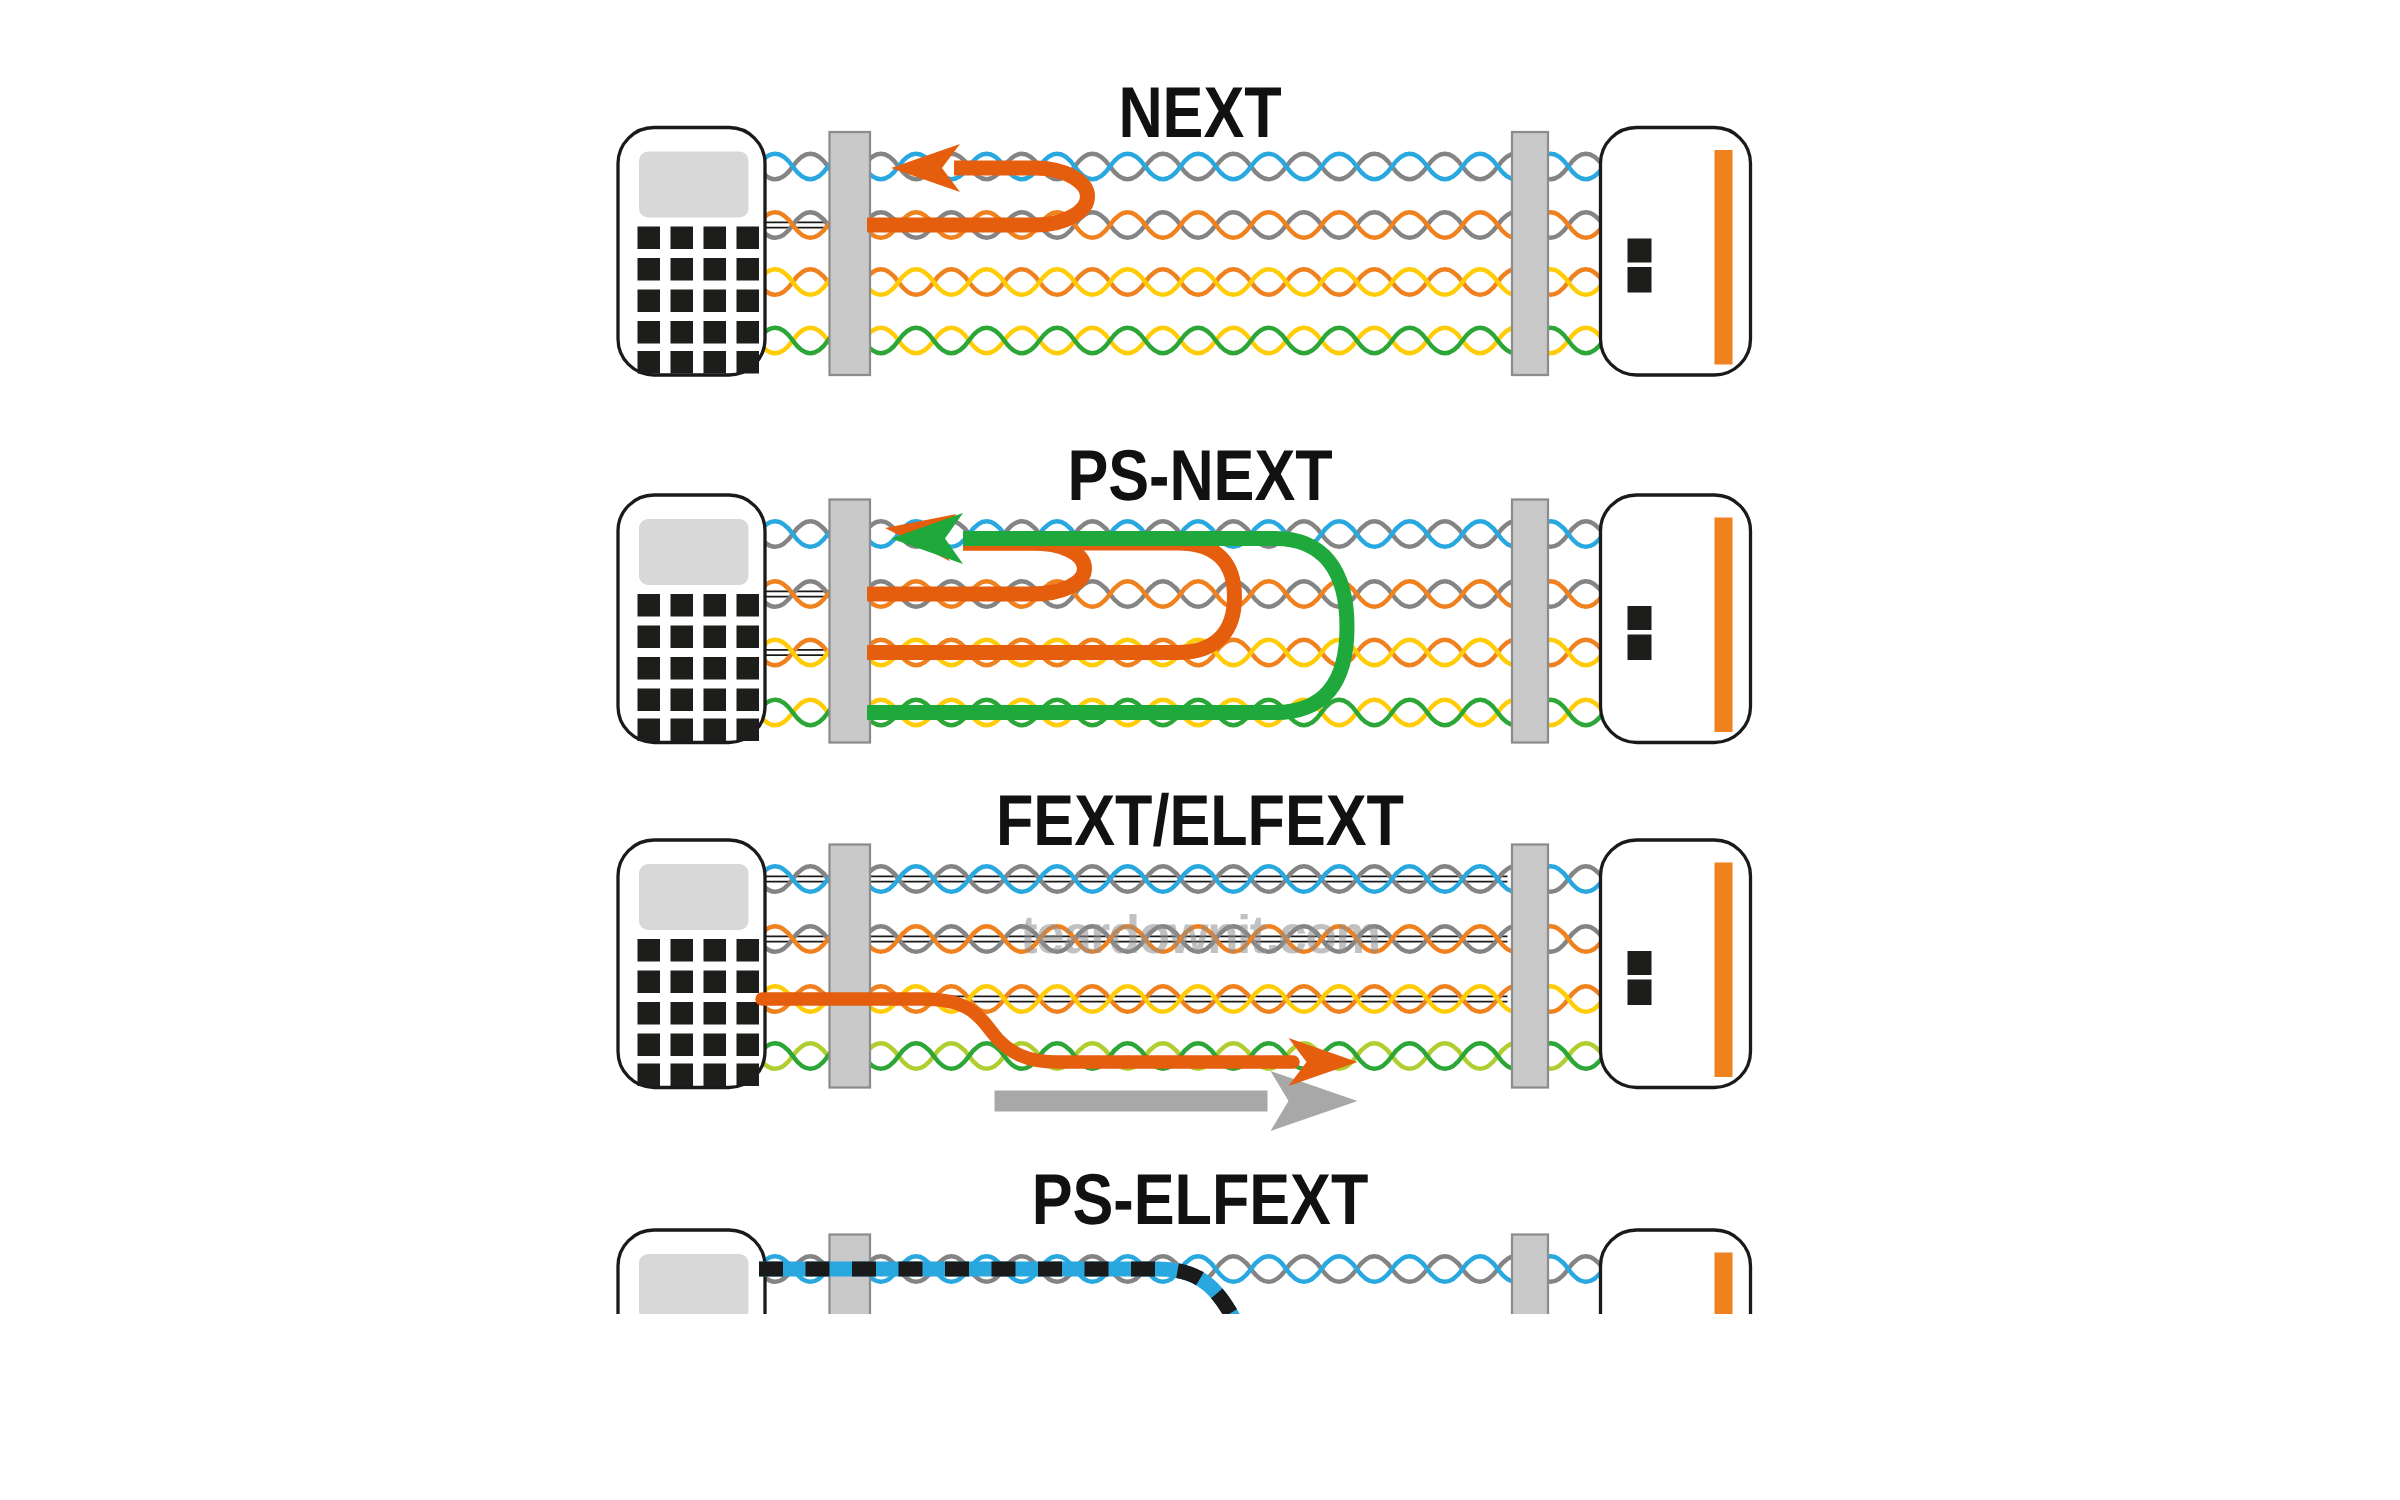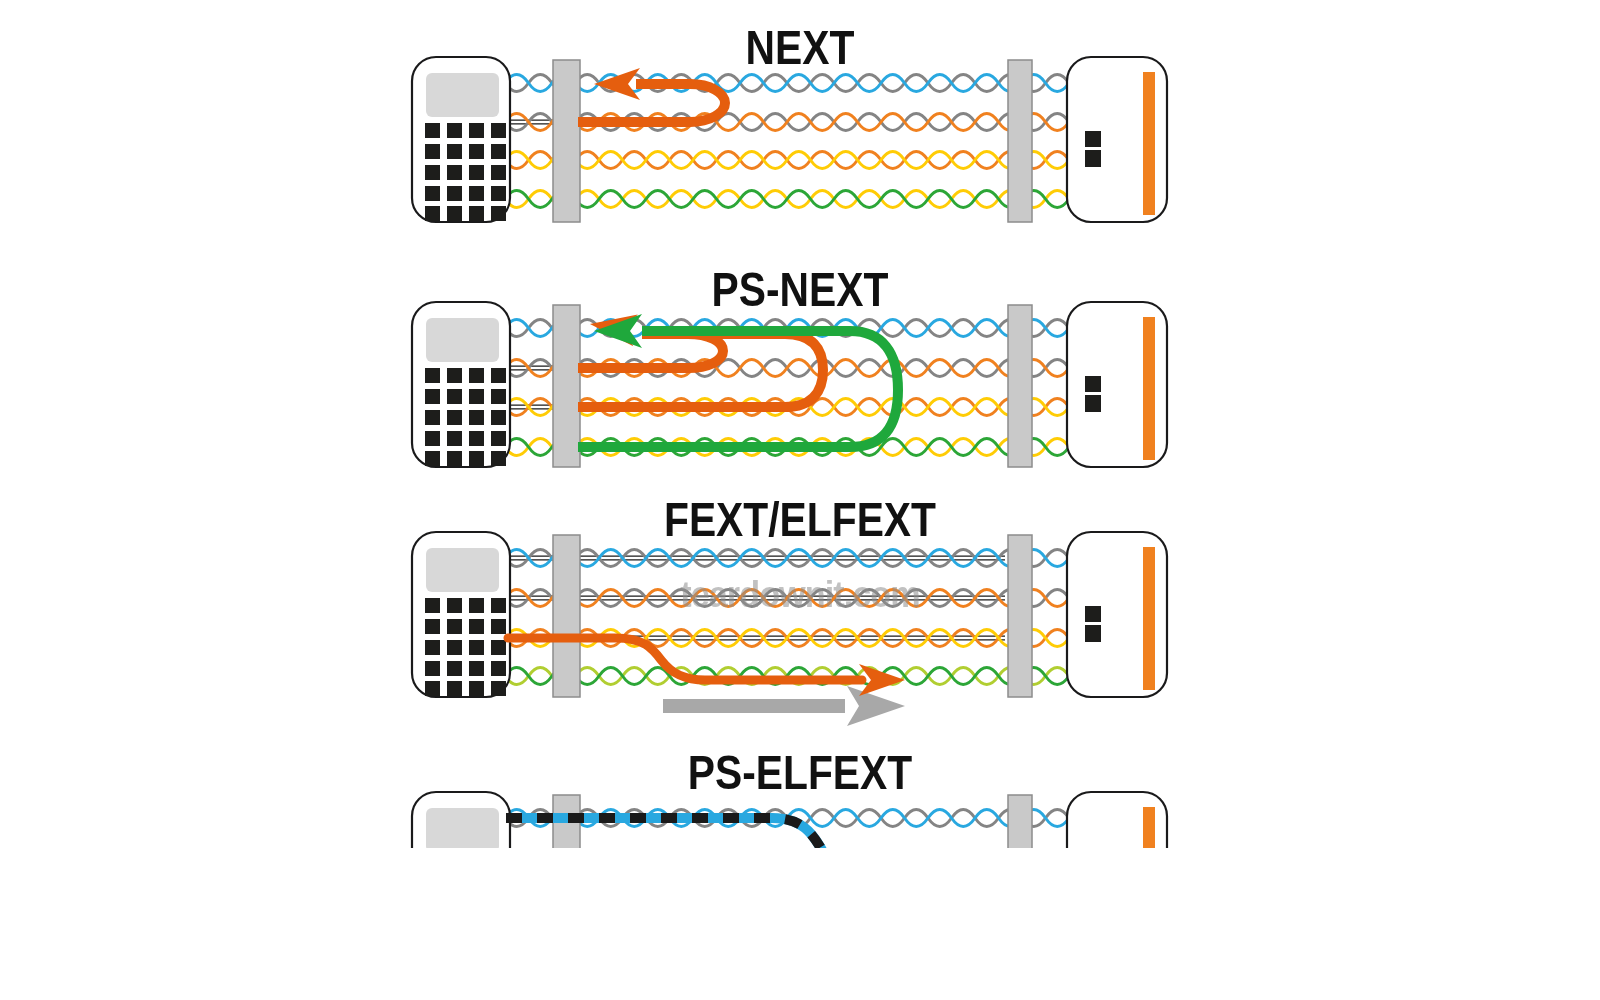--- a/index.html
+++ b/index.html
@@ -1,17 +1,17 @@
 <!DOCTYPE html>
 <html><head>
 <meta charset="utf-8">
 <style>
   html,body{margin:0;padding:0;background:#fff;}
   .stage{position:relative;width:1600px;height:848px;background:#ffffff;overflow:hidden;
-         font-family:"Liberation Sans",sans-serif;}
+         font-family:"Liberation Sans",sans-serif;margin-top:28px;}
   .stage svg{position:absolute;left:0;top:0;}
   .panel-title{position:absolute;left:0;width:1600px;text-align:center;
                font-size:48px;line-height:1;font-weight:700;color:#111;
                transform:scaleX(0.85);letter-spacing:0;}
   .watermark{position:absolute;top:574px;left:0;width:1600px;text-align:center;
              font-size:36px;font-weight:700;color:#8f8f8f;opacity:0.55;
              letter-spacing:-1px;transform:scaleX(0.95);}
 </style>
 </head>
 <body>

